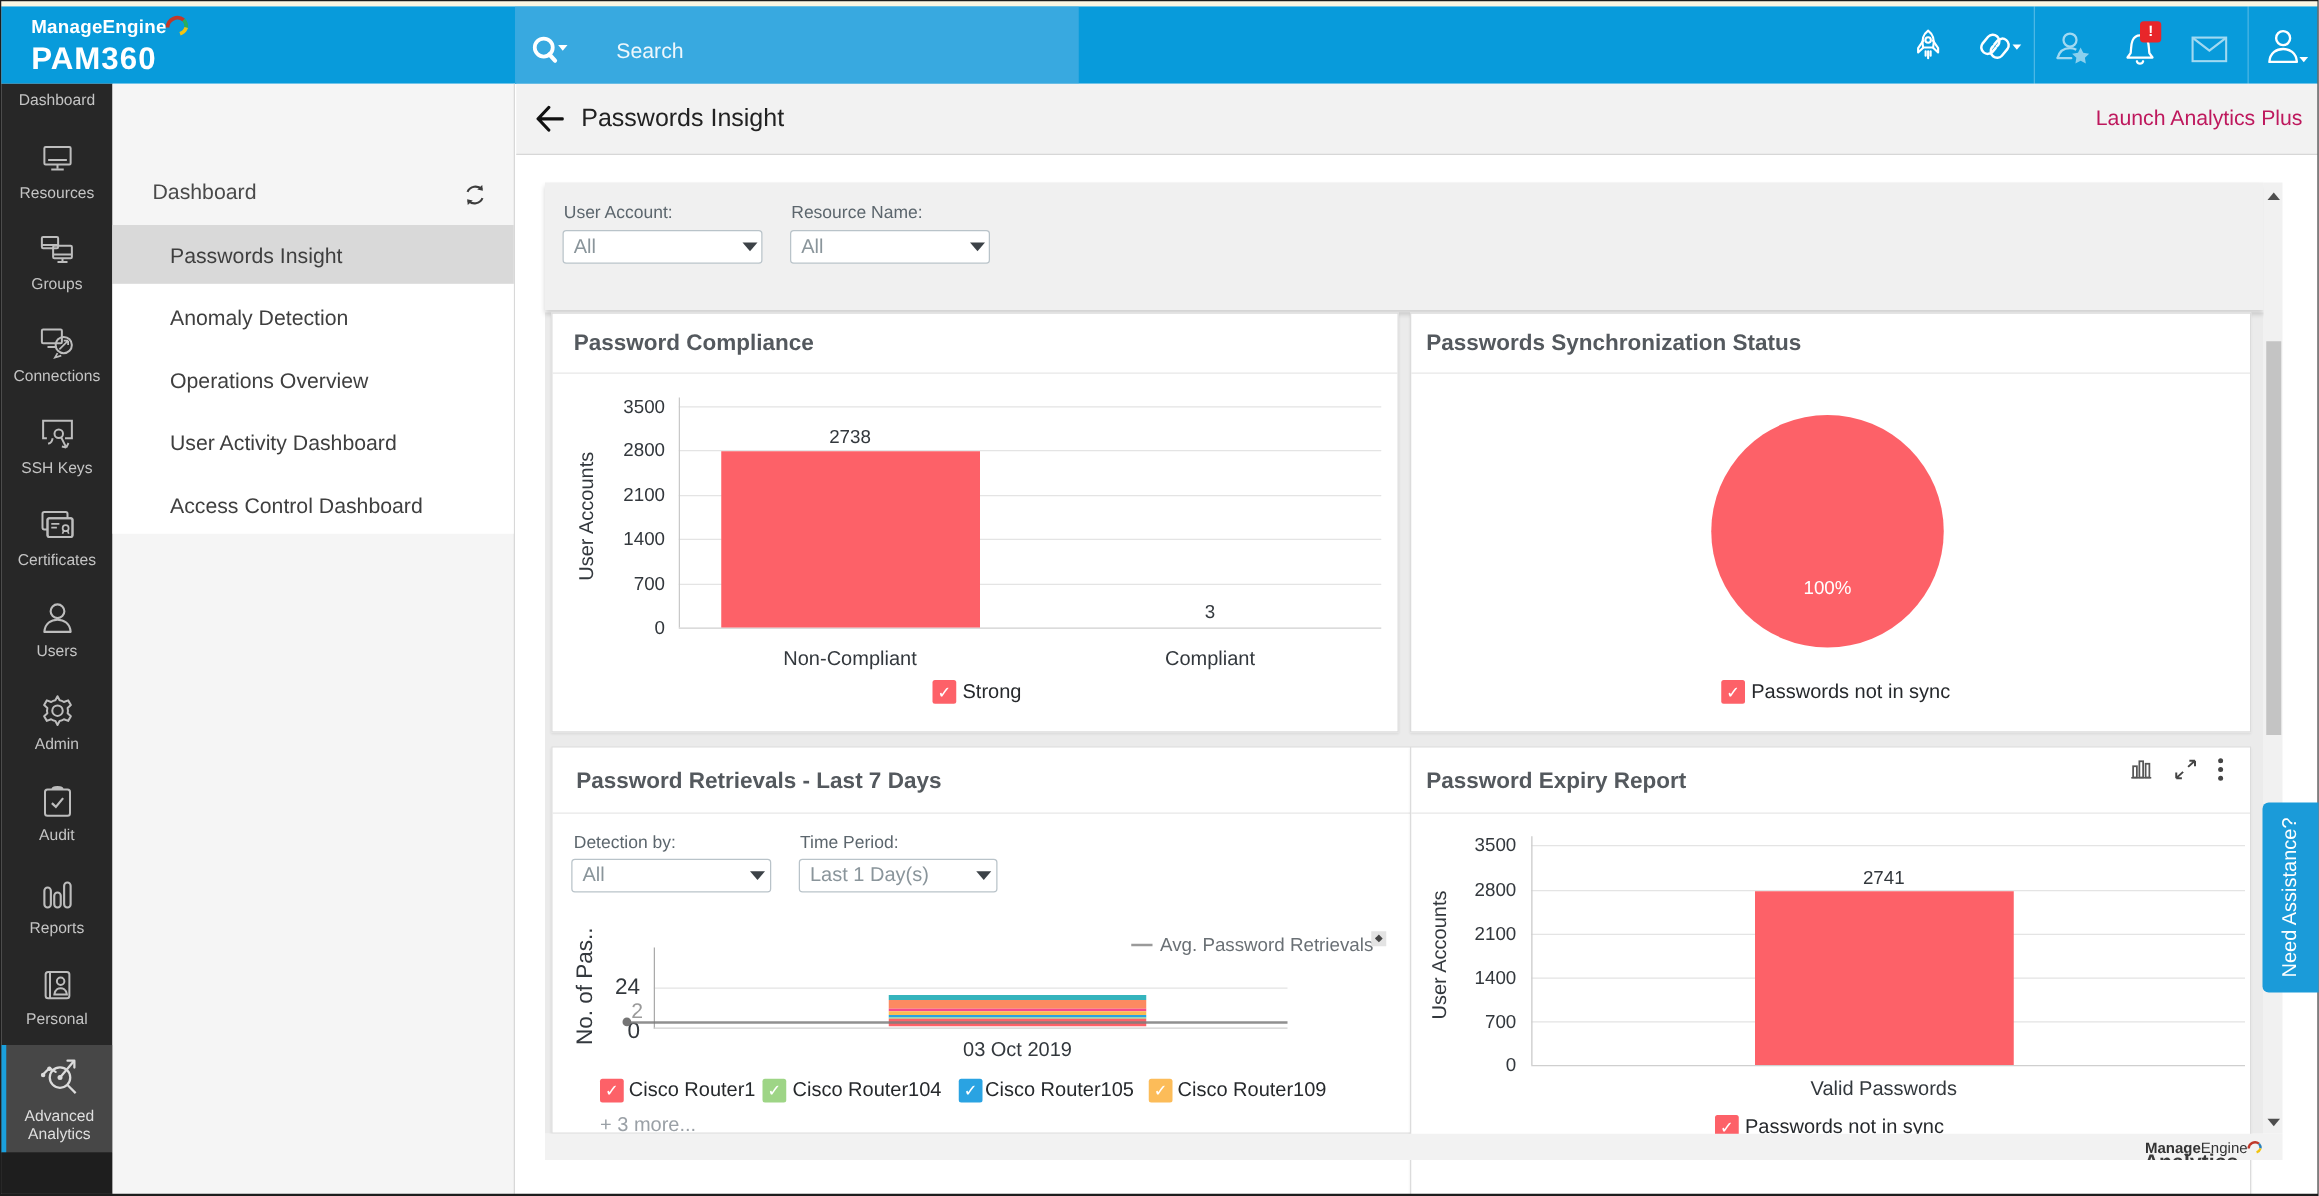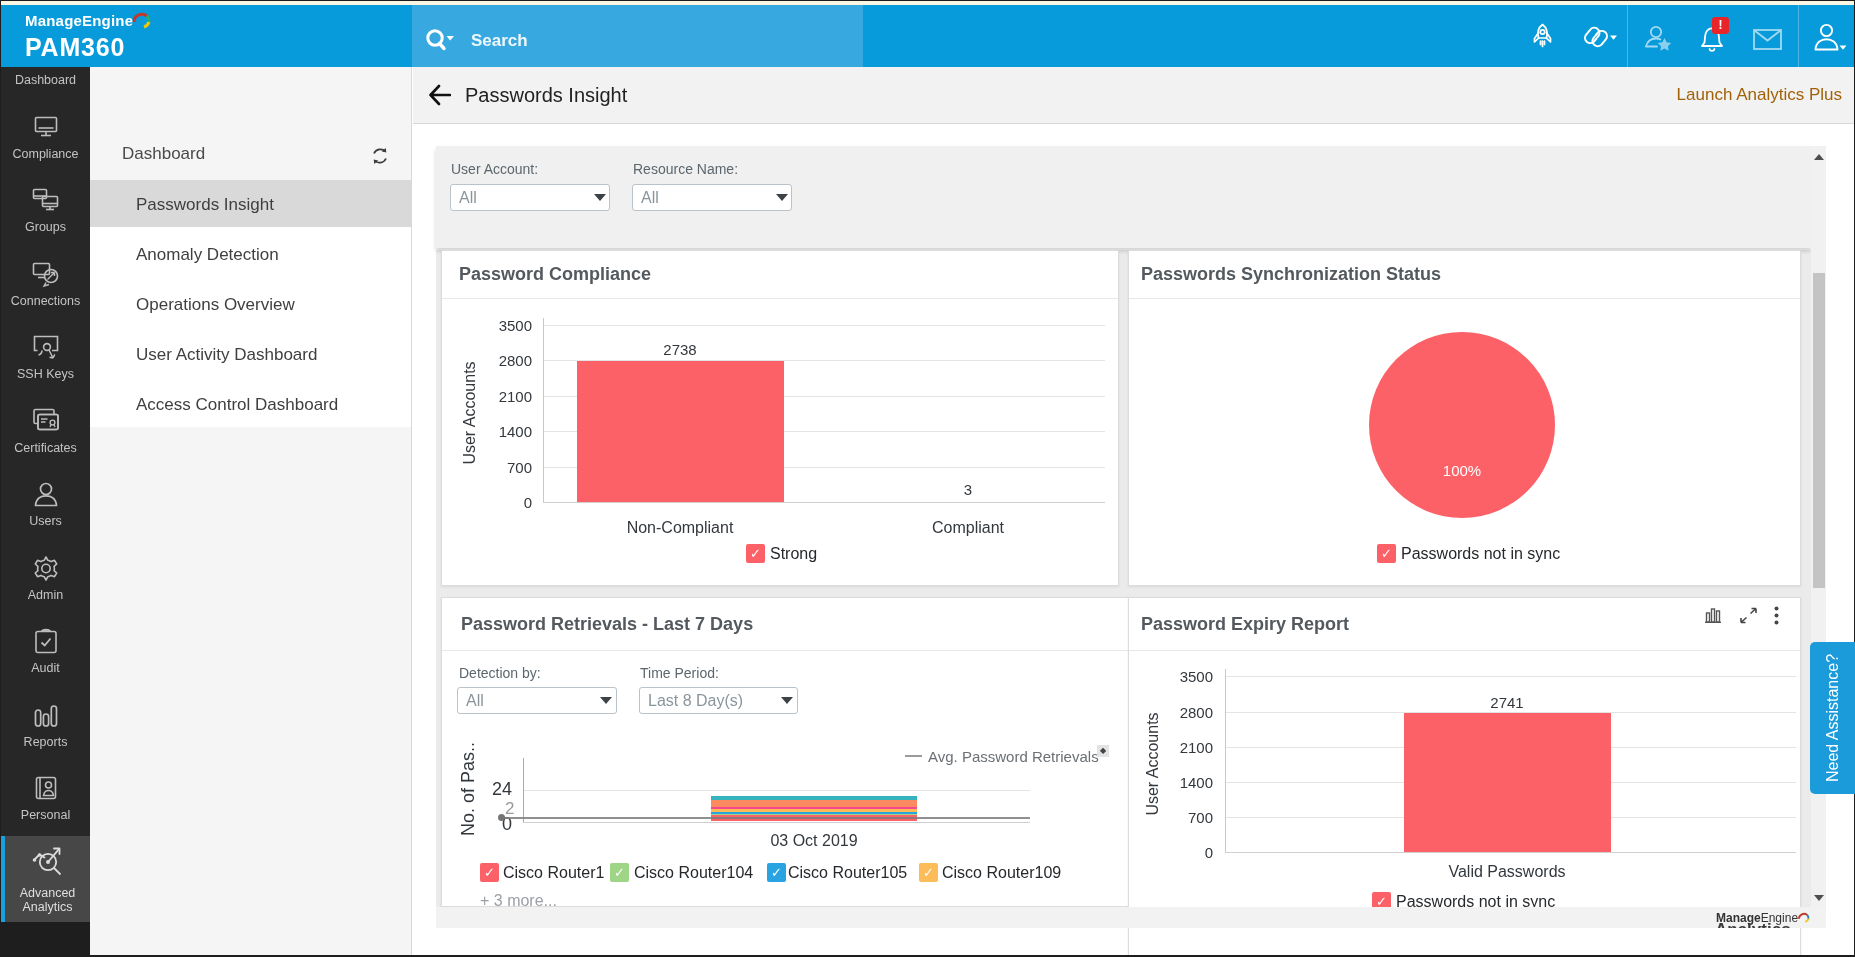--- a/index.html
+++ b/index.html
@@ -8,40 +8,40 @@
 .abs { position:absolute; }
 
 #frame { position:absolute; left:0; top:0; width:1855px; height:957px; border:1px solid #1d1d1d; border-bottom:2px solid #1d1d1d; z-index:99; pointer-events:none; }
 #topstrip { left:1px; top:1px; width:1853px; height:4px; background:#fbf6e3; z-index:50; }
 
 #topbar { left:1px; top:5px; width:1853px; height:62px; background:#089bdb; }
 #searchzone { position:absolute; left:411px; top:0; width:451px; height:62px; background:#38a9e0; }
 #logo { position:absolute; left:24px; top:5px; color:#fff; }
 #logo .me { font-size:15px; font-weight:700; letter-spacing:0.2px; }
 #logo .pam { font-size:25px; font-weight:700; letter-spacing:0.8px; margin-top:3px; }
-#searchtxt { position:absolute; left:470px; top:26px; font-size:17px; color:#eef7fc; font-weight:700; }
+#searchtxt { position:absolute; left:492px; top:26px; font-size:17px; color:#eef7fc; font-weight:400; }
 .tbdiv { position:absolute; top:0; width:1px; height:62px; background:rgba(255,255,255,0.28); }
 
 #lsb { left:1px; top:67px; width:89px; height:888px; background:#272727; color:#c7c7c7; }
 #lsb .item { position:absolute; width:100%; text-align:center; font-size:12.5px; color:#c4c4c4; }
 #lsb .icon { position:absolute; left:50%; transform:translateX(-50%); }
 #aaitem { position:absolute; left:0; top:769px; width:89px; height:86px; background:#474747; border-left:4px solid #1aa0dd; }
 #lsbbelow { position:absolute; left:0; top:855px; width:89px; height:33px; background:#1e1e1e; }
 
 #msb { left:90px; top:67px; width:322px; height:888px; background:#f5f5f5; border-right:1px solid #d8d8d8; }
 #msb .hdr { position:absolute; left:0; top:0; width:100%; height:54px; border-bottom:1px solid #c9c9c9; }
 #msb .hdr .t { position:absolute; left:33px; top:17px; font-size:20px; color:#3d3d3d; }
 #menuwhite { position:absolute; left:0; top:160px; width:321px; height:200px; background:#fff; }
 #msb .dash { position:absolute; left:32px; top:77px; font-size:17px; color:#4a4a4a; }
 #sel { position:absolute; left:0; top:113px; width:321px; height:47px; background:#d9d9d9; }
 #msb .mi { position:absolute; left:46px; font-size:17px; color:#3f3f3f; }
 
 #hrow { left:413px; top:67px; width:1441px; height:57px; background:#f2f2f2; border-bottom:1px solid #d7d7d7; }
 #htitle { position:absolute; left:52px; top:17px; font-size:20px; color:#222; }
-#launch { position:absolute; right:12px; top:18px; font-size:17px; color:#a16207; }
+#launch { position:absolute; right:12px; top:18px; font-size:17px; color:#be185d; }
 
 #content { left:413px; top:125px; width:1441px; height:830px; background:#fff; }
 #filterbox { position:absolute; left:23px; top:21px; width:1375px; height:102px; background:#f0f0f0; box-shadow:0 3px 4px rgba(0,0,0,0.18); }
 .flabel { position:absolute; font-size:14px; color:#5c666d; }
 .fselect { position:absolute; height:27px; background:#fff; border:1px solid #b9c3c9; border-radius:3px; font-size:16px; color:#8a959b; line-height:25px; padding-left:8px; }
 .caret { position:absolute; width:0; height:0; border-left:6px solid transparent; border-right:6px solid transparent; border-top:7px solid #3c4247; }
 #dashbg { position:absolute; left:23px; top:125px; width:1375px; height:657px; background:#ebebeb; }
 .panel { position:absolute; background:#fff; border:1px solid #dcdcdc; box-shadow:0 1px 2px rgba(0,0,0,0.08); }
 .ptitle { position:absolute; left:19px; top:13px; font-size:18px; font-weight:700; color:#54595e; }
 .pdiv { position:absolute; left:0; width:100%; height:1px; background:#e8e8e8; }
@@ -132,21 +132,21 @@
 <div id="lsb" class="abs">
   <div class="item" style="top:6px">Dashboard</div>
   <svg class="icon" style="top:47px" width="26" height="26" viewBox="0 0 26 26">
       <g fill="none" stroke="#bdbdbd" stroke-width="1.6">
         <rect x="2.5" y="3.5" width="21" height="14" rx="1"></rect>
         <line x1="13" y1="17.5" x2="13" y2="21"></line>
         <line x1="8" y1="21.5" x2="18" y2="21.5"></line>
         <line x1="5.5" y1="14" x2="20.5" y2="14"></line>
       </g>
     </svg>
-  <div class="item" style="top:80px">Compliance</div>
+  <div class="item" style="top:80px">Resources</div>
   <svg class="icon" style="top:120px" width="28" height="26" viewBox="0 0 28 26">
       <g fill="none" stroke="#bdbdbd" stroke-width="1.6">
         <rect x="1.5" y="2.5" width="13" height="9" rx="1"></rect>
         <line x1="1.5" y1="9" x2="14.5" y2="9"></line>
         <rect x="10.5" y="9.5" width="15" height="10" rx="1"></rect>
         <line x1="10.5" y1="16.5" x2="25.5" y2="16.5"></line>
         <line x1="18" y1="19.5" x2="18" y2="22"></line>
         <line x1="14" y1="22.5" x2="22" y2="22.5"></line>
       </g>
     </svg>
@@ -310,21 +310,21 @@
     <div class="lgtxt" style="left:272px;top:294px">Passwords not in sync</div>
   </div>
 
   <div class="panel" style="left:28px;top:472px;width:796px;height:310px">
     <div class="ptitle" style="left:19px;top:16px">Password Retrievals - Last 7 Days</div>
     <div class="pdiv" style="top:52px"></div>
     <div class="flabel" style="left:17px;top:67px">Detection by:</div>
     <div class="fselect" style="left:15px;top:89px;width:160px">All</div>
     <div class="caret" style="left:158px;top:99px"></div>
     <div class="flabel" style="left:198px;top:67px">Time Period:</div>
-    <div class="fselect" style="left:197px;top:89px;width:159px">Last 8 Day(s)</div>
+    <div class="fselect" style="left:197px;top:89px;width:159px">Last 1 Day(s)</div>
     <div class="caret" style="left:339px;top:99px"></div>
     <div class="abs" style="left:463px;top:157px;width:17px;height:2px;background:#9a9a9a"></div>
     <div class="abs" style="left:486px;top:150px;font-size:15px;color:#6a7075">Avg. Password Retrievals</div>
     <div class="abs" style="left:655px;top:147px;width:12px;height:12px;background:#e3e3e3;color:#444;font-size:8px;text-align:center;line-height:12px">◆</div>
     <div class="vlab" style="left:26px;top:191px;font-size:18px">No. of Pas..</div>
     <div class="tick" style="left:20px;top:181px;font-size:18px">24</div>
     <div class="tick" style="left:20px;top:216px;font-size:18px">0</div>
     <div class="gline" style="left:81px;width:507px;top:192px"></div>
     <div class="abs" style="left:81px;top:160px;width:1px;height:65px;background:#aaa"></div>
     <div class="abs" style="left:81px;top:224px;width:507px;height:1px;background:#cfcfcf"></div>

